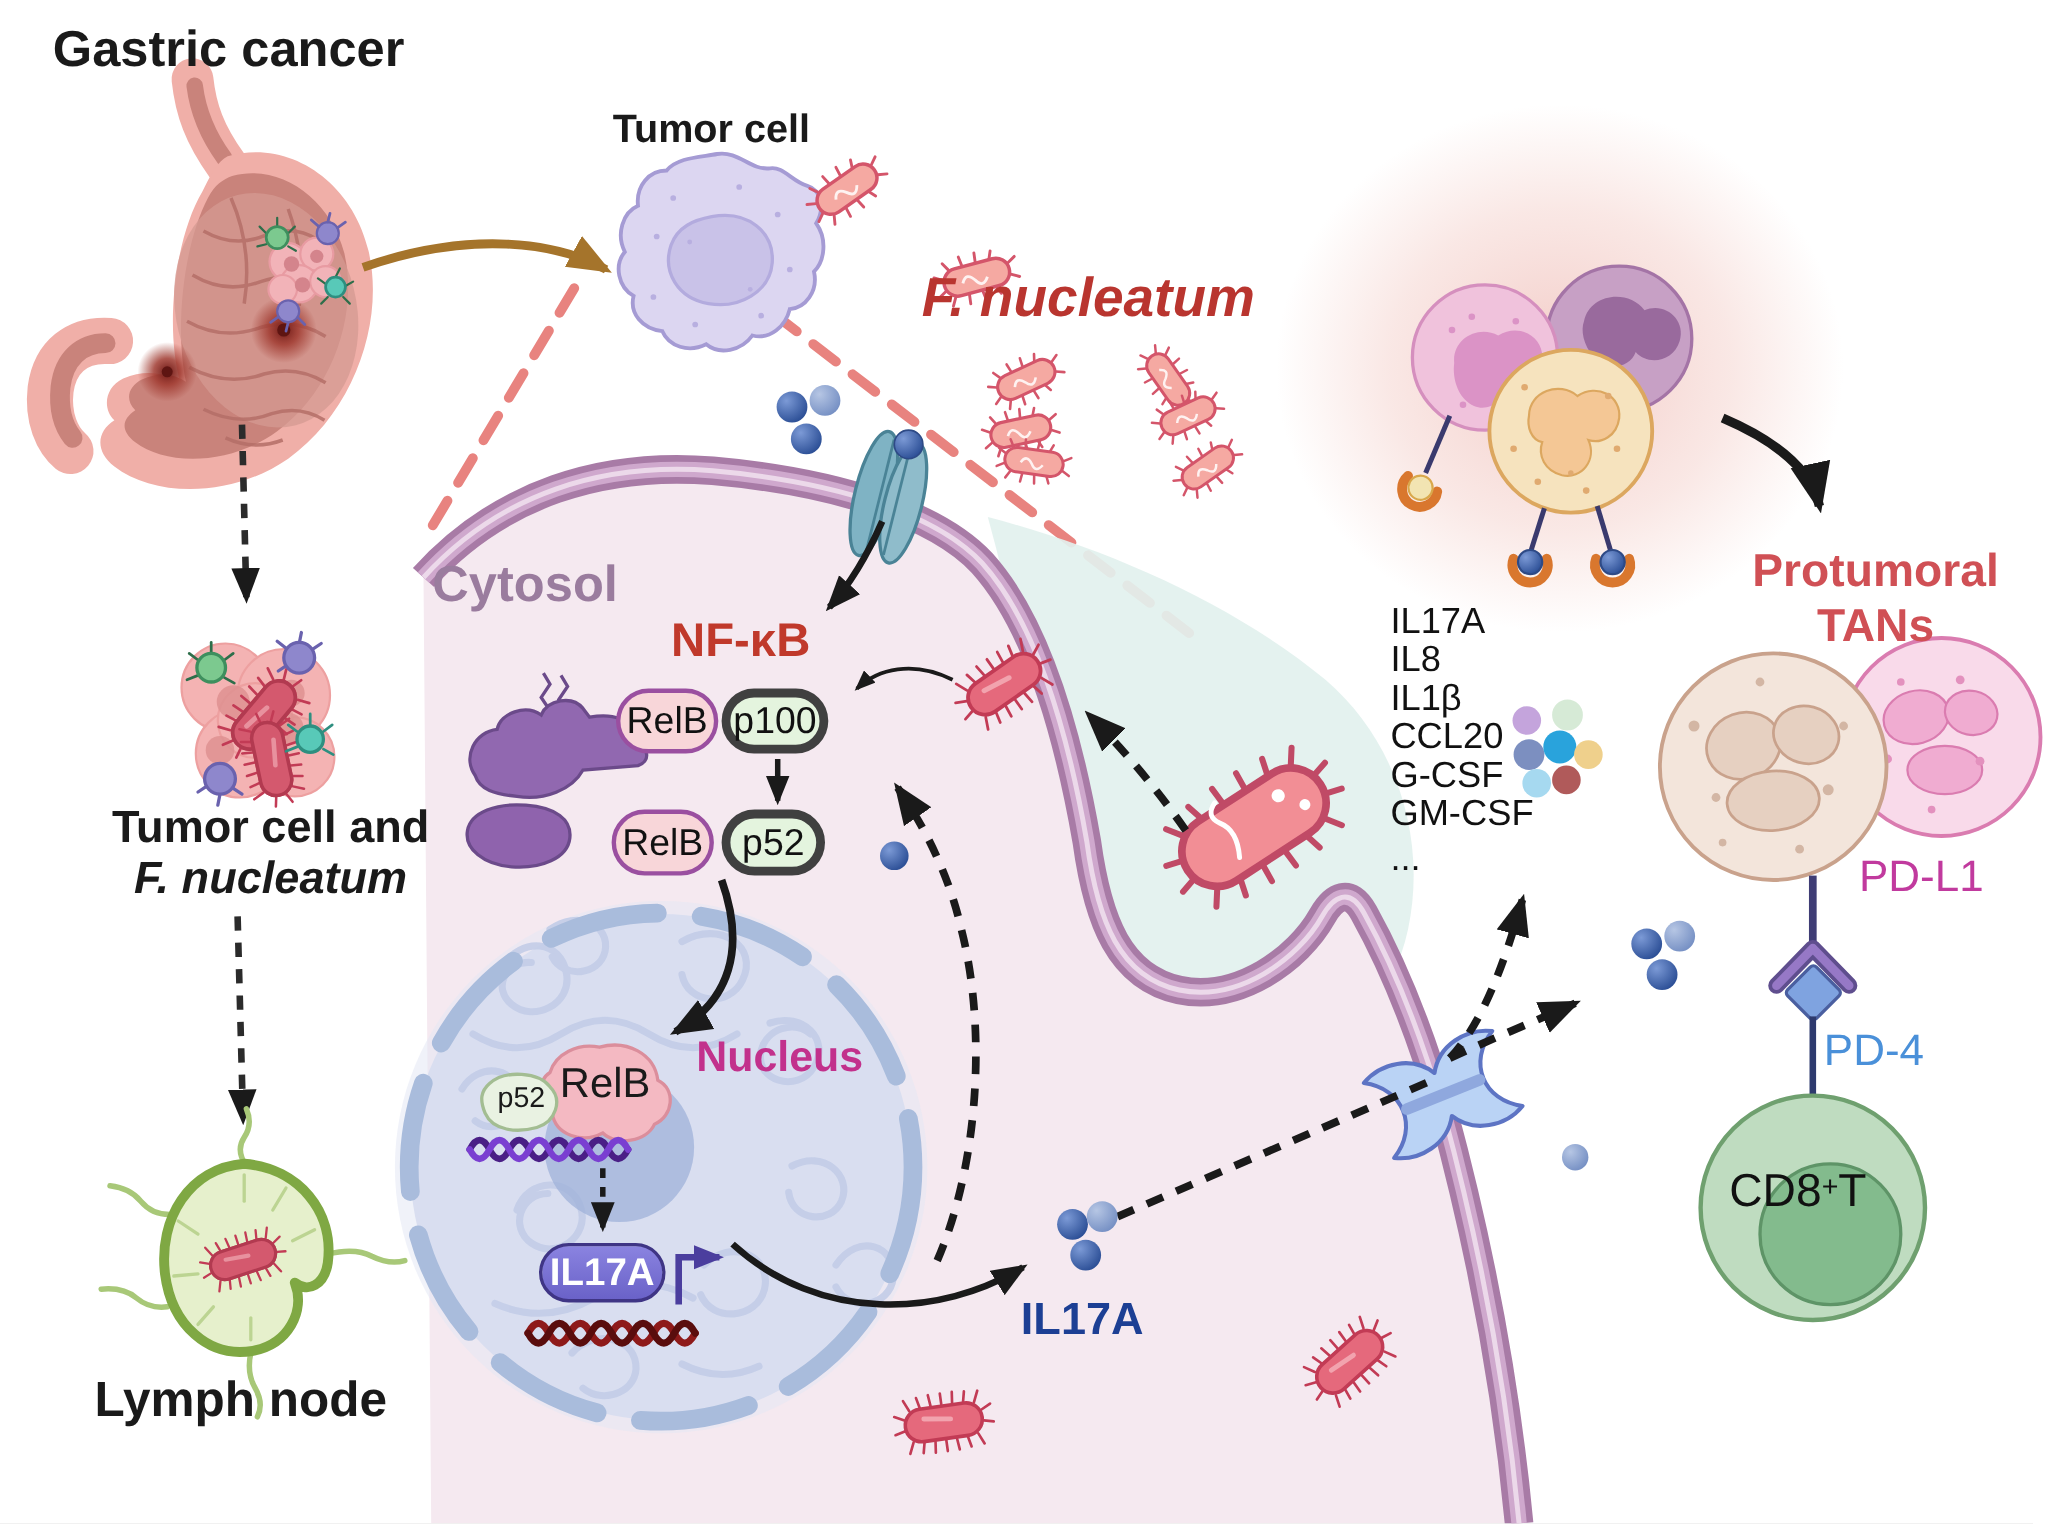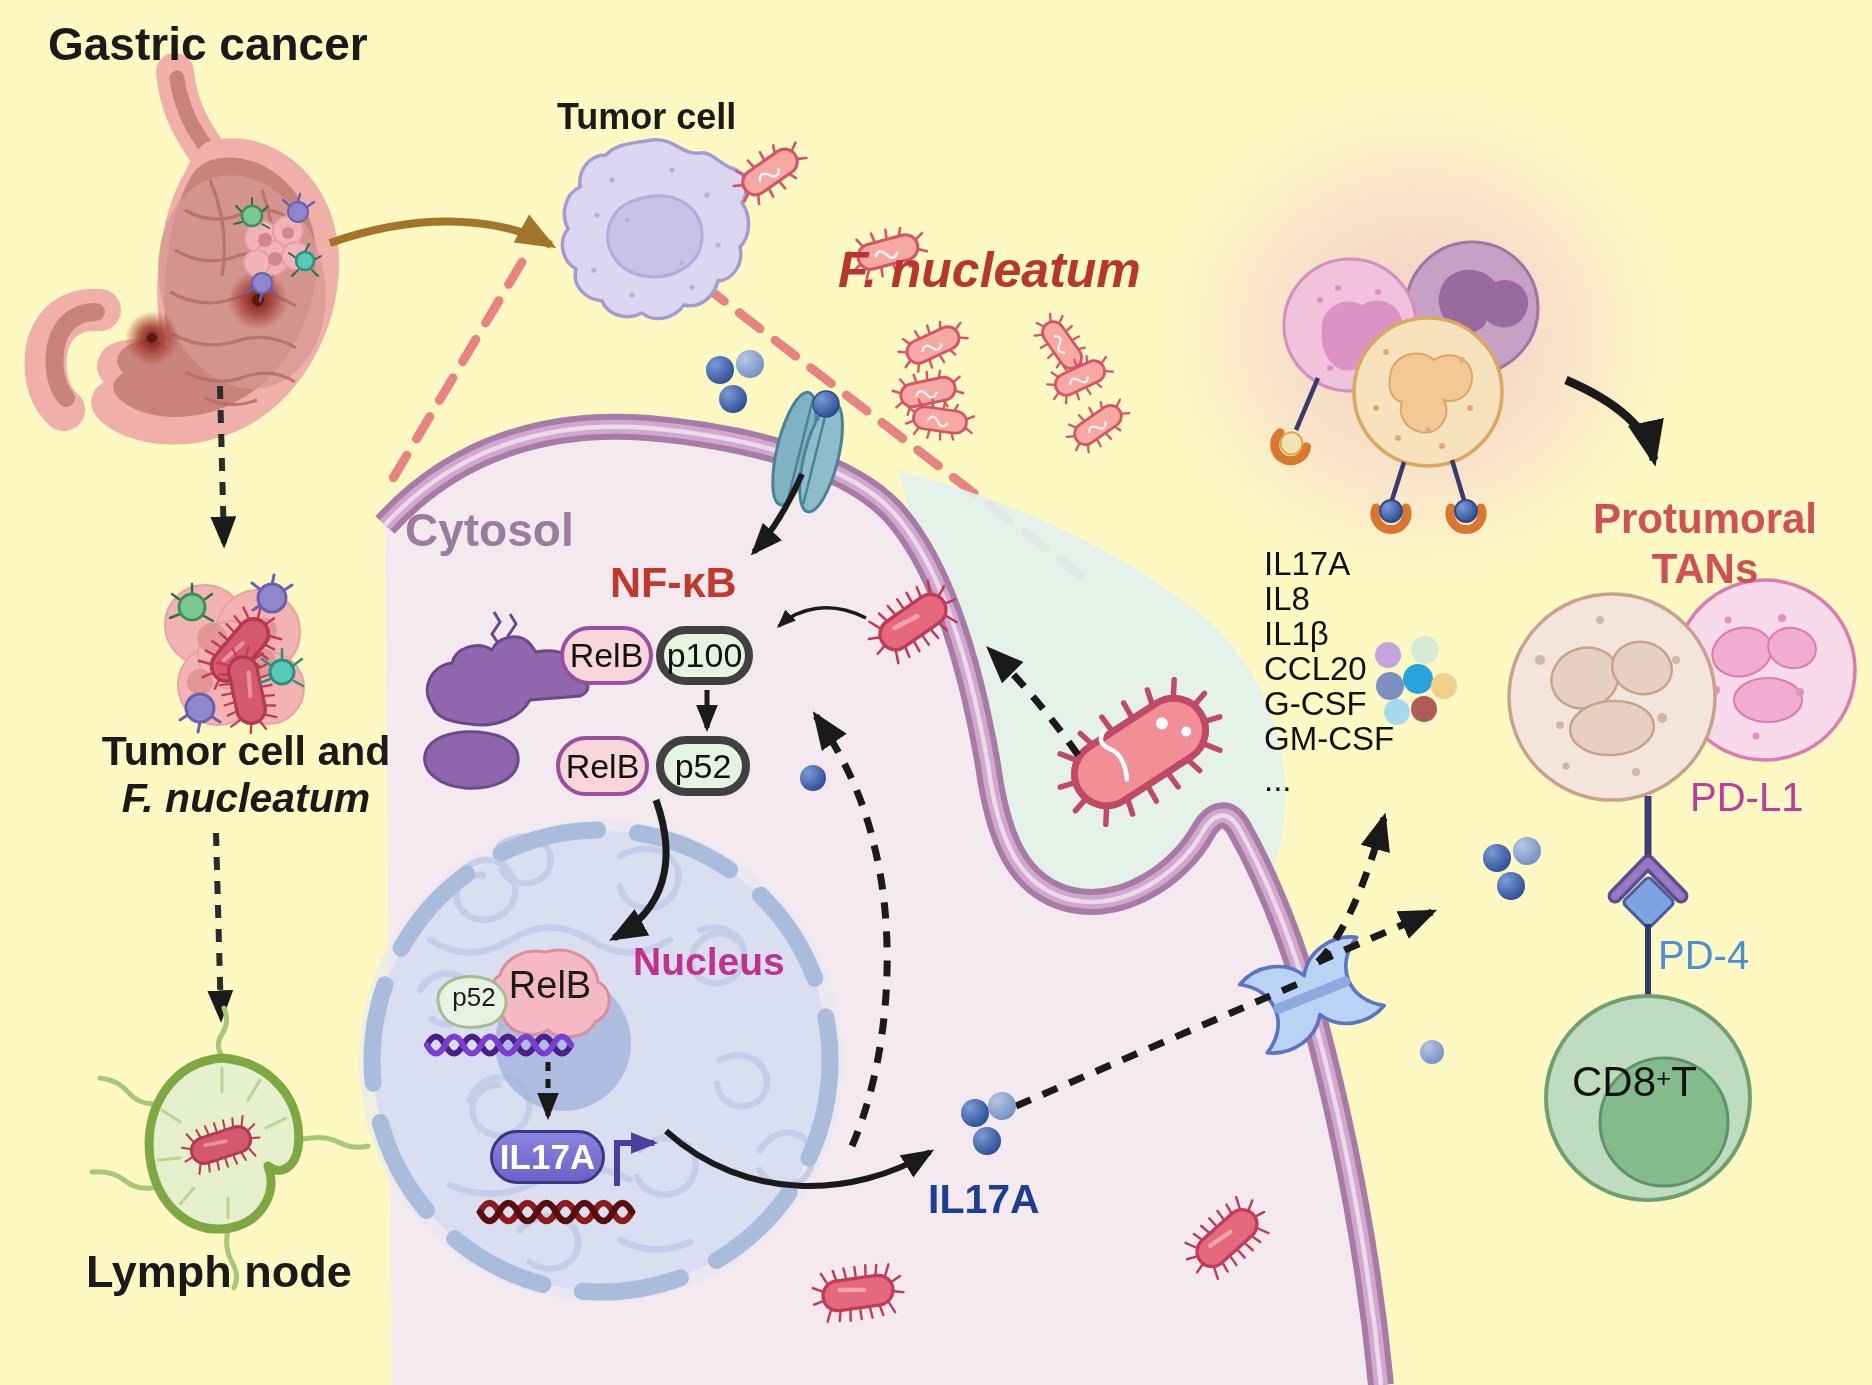--- a/index.html
+++ b/index.html
@@ -1,16 +1,16 @@
 <!DOCTYPE html>
 <html><head>
 <meta charset="utf-8">
 <style>
   html,body{margin:0;padding:0;background:#e8e8e8;}
-  #stage{position:relative;width:1872px;height:1385px;background:#fef9c3;overflow:hidden;
+  #stage{position:relative;width:1872px;height:1385px;background:#ffffff;overflow:hidden;
          font-family:"Liberation Sans",sans-serif;}
   #art{position:absolute;left:0;top:0;width:100%;height:100%;}
   .lbl{position:absolute;white-space:nowrap;color:#1a1a1a;font-weight:bold;line-height:1.05;}
   .pill{position:absolute;display:flex;align-items:center;justify-content:center;
         border-radius:32px;font-size:34px;color:#111;box-sizing:border-box;}
   .pill.relb{background:#F8D6D9;border:4px solid #9A4FA0;}
   .pill.green{background:#E4F4DE;border:8px solid #404040;}
   .pill.gene{background:linear-gradient(180deg,#8A83E0,#6A62C8);border:3px solid #3F3585;
              color:#fff;font-weight:bold;}
   .cytolist{position:absolute;left:1264px;top:546px;font-size:33px;font-weight:400;
@@ -497,21 +497,21 @@
 
 <div class="lbl" style="left:48px;top:20px;font-size:46px;">Gastric cancer</div>
 <div class="lbl" style="left:557px;top:98px;font-size:36px;">Tumor cell</div>
 <div class="lbl" style="left:838px;top:244px;font-size:50px;font-style:italic;color:#B9352F;">F. nucleatum</div>
 
 <div class="lbl center2" style="left:1580px;top:494px;width:250px;font-size:42px;color:#D05055;line-height:50px;">
   <div>Protumoral</div>
   <div>TANs</div>
 </div>
 
-<div class="lbl" style="left:405px;top:506px;font-size:46px;color:#9A7C9E;text-align:right;">Cytosol</div>
+<div class="lbl" style="left:393px;top:506px;font-size:46px;color:#9A7C9E;text-align:right;">Cytosol</div>
 <div class="lbl" style="left:610px;top:560px;font-size:43px;color:#C0392B;">NF-κB</div>
 
 <div class="pill relb" style="left:560px;top:626px;width:93px;height:59px;">RelB</div>
 <div class="pill green" style="left:656px;top:626px;width:97px;height:59px;">p100</div>
 <div class="pill relb" style="left:556px;top:736px;width:93px;height:60px;">RelB</div>
 <div class="pill green" style="left:656px;top:736px;width:94px;height:60px;">p52</div>
 
 <div class="lbl" style="left:633px;top:942px;font-size:39px;color:#C2318C;">Nucleus</div>
 <div class="lbl" style="left:438px;top:984px;width:72px;text-align:center;font-size:26px;font-weight:400;">p52</div>
 <div class="lbl" style="left:500px;top:966px;width:100px;text-align:center;font-size:38px;font-weight:400;">RelB</div>

